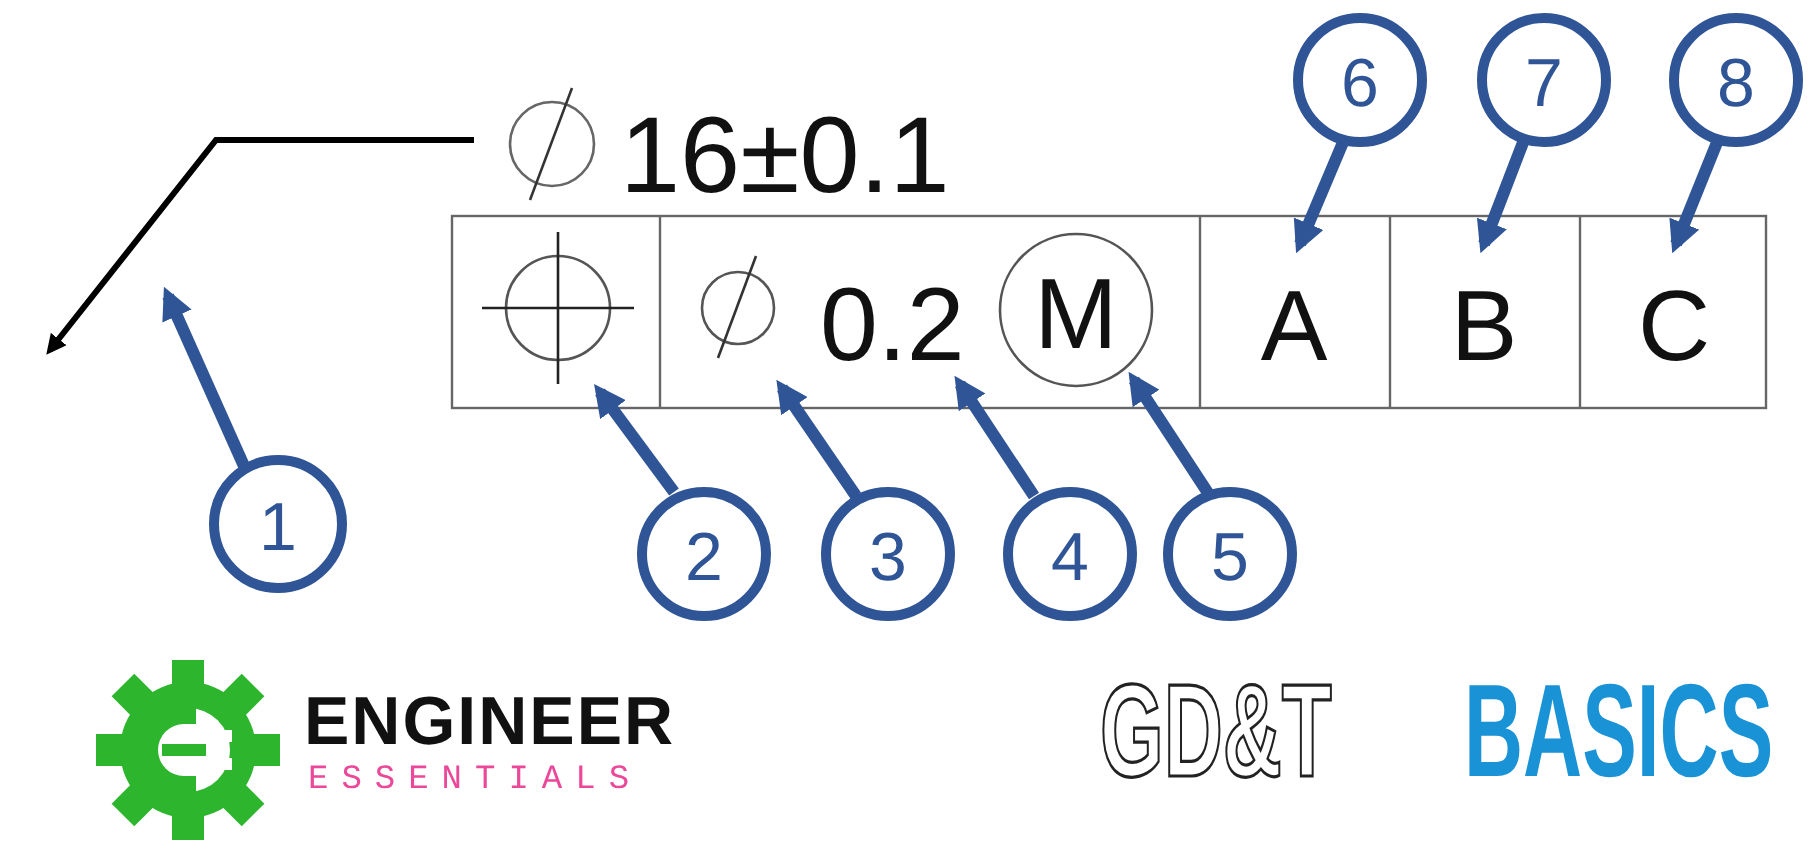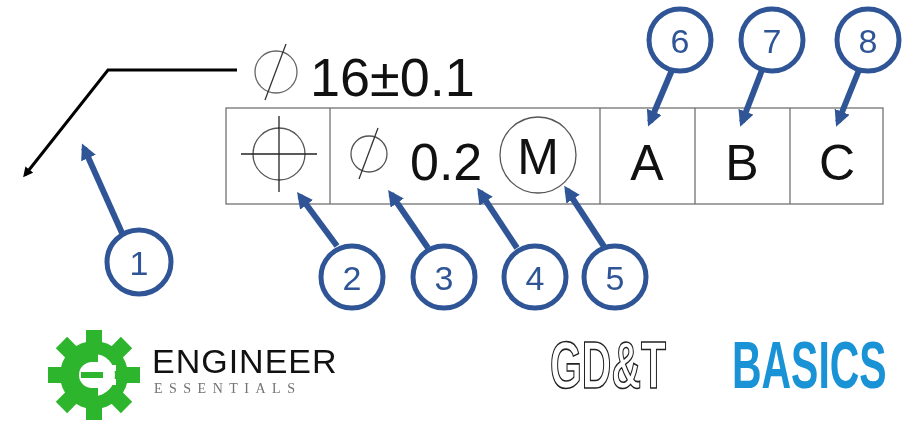--- a/index.html
+++ b/index.html
@@ -2,22 +2,22 @@
 <html><head>
 <meta charset="utf-8">
 <style>
   html,body{margin:0;padding:0;background:#ffffff;}
   body{width:907px;height:429px;position:relative;overflow:hidden;font-family:"Liberation Sans",sans-serif;}
   svg.main{position:absolute;left:0;top:0;}
   .fcf-text{font-family:"Liberation Sans",sans-serif;fill:#111;}
   .callout-num{font-family:"Liberation Sans",sans-serif;fill:#2f5597;font-size:34px;}
   .brand{position:absolute;}
   .ee-logo{left:44px;top:330px;width:320px;height:90px;}
-  .ee-line1{position:absolute;left:108px;top:14px;font-family:"Liberation Sans",sans-serif;font-size:34px;letter-spacing:1px;color:#111;font-weight:normal;line-height:1;}
-  .ee-line2{position:absolute;left:110px;top:52px;font-family:Liberation Serif, serif;font-size:14px;letter-spacing:6.5px;color:#737373;line-height:1;}
+  .ee-line1{position:absolute;left:108px;top:14px;font-family:"Liberation Sans",sans-serif;font-size:34px;letter-spacing:1px;color:#111;font-weight:bold;line-height:1;}
+  .ee-line2{position:absolute;left:110px;top:52px;font-family:Liberation Mono, monospace;font-size:17px;letter-spacing:6.5px;color:#ec4899;line-height:1;}
   .gdt-logo{left:550px;top:332px;width:340px;height:72px;}
   .gdt-word{position:absolute;top:0;font-family:"Liberation Sans",sans-serif;font-weight:bold;font-size:66px;line-height:1;transform:scaleX(0.62);transform-origin:left top;}
   .gdt-outline{left:0;color:#fff;-webkit-text-stroke:1.6px #222;}
   .gdt-basics{left:182px;color:#1a93d6;}
 </style>
 </head>
 <body>
 
 <svg class="main" width="907" height="429" viewBox="0 0 907 429" xmlns="http://www.w3.org/2000/svg">
   <defs>

